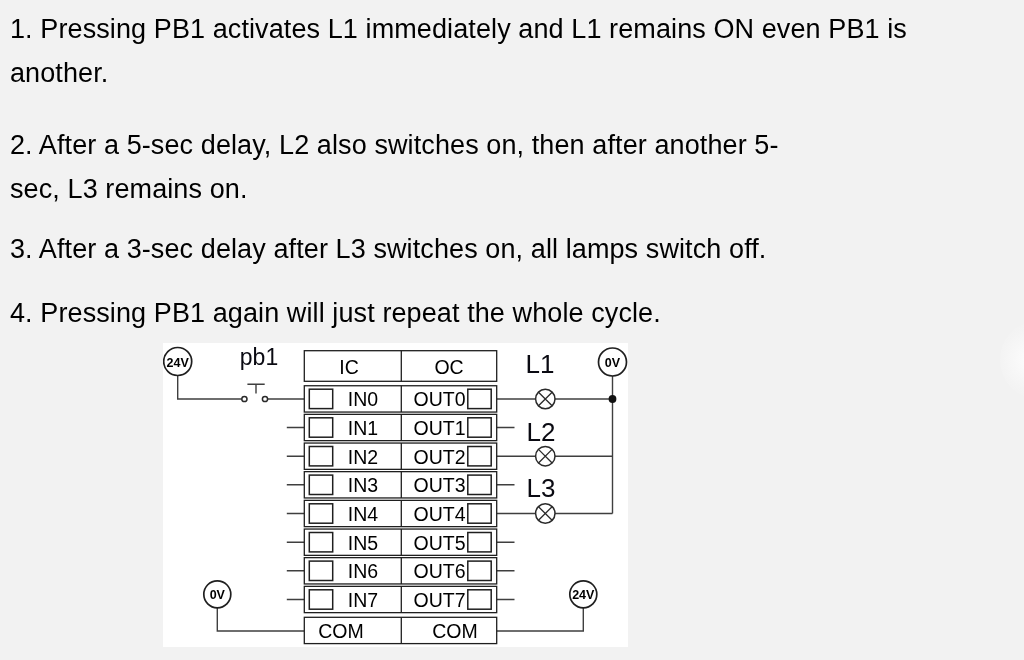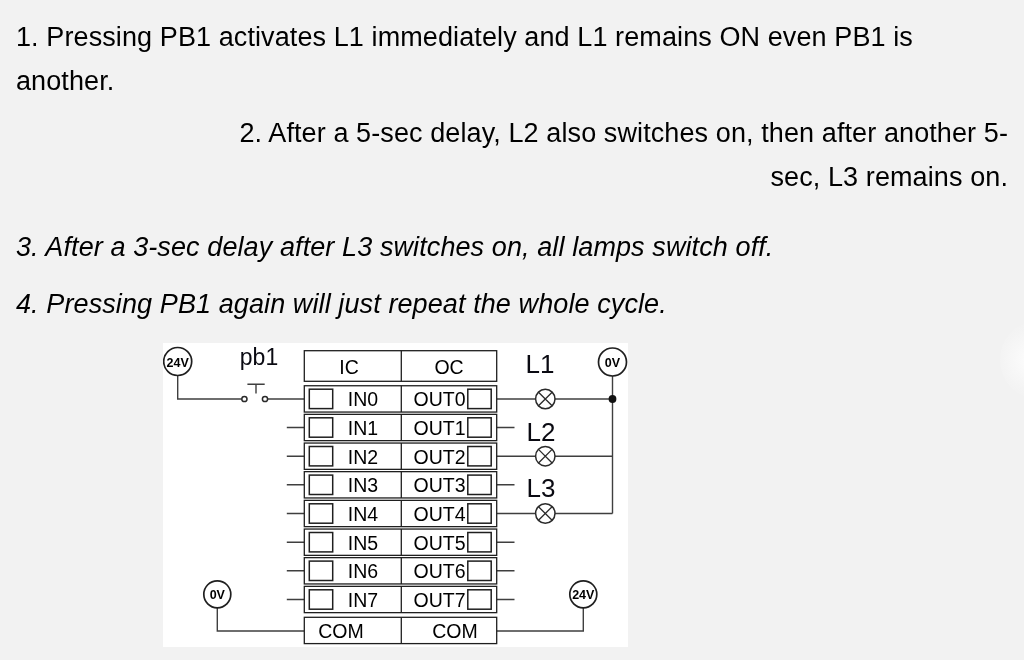--- a/index.html
+++ b/index.html
@@ -1,27 +1,27 @@
 <!DOCTYPE html>
 <html><head>
 <meta charset="utf-8">
 <style>
   html,body{margin:0;padding:0;}
   body{
     width:1024px;height:660px;position:relative;overflow:hidden;
     background:#f2f2f2;
     font-family:"Liberation Sans","DejaVu Sans",sans-serif;
   }
-  .text-block{position:absolute;left:0;top:11px;width:1024px;padding:0 16px;box-sizing:border-box;color:#000;}
+  .text-block{position:absolute;left:0;top:3px;width:1024px;padding:0 10px;box-sizing:border-box;color:#000;}
   .para{margin:0;font-size:27px;line-height:44px;letter-spacing:0.1px;}
   .para .line{white-space:pre;}
   #p1{margin-top:4px;}
-  #p2{margin-top:8px;text-align:right;}
-  #p3{margin-top:26px;font-style:italic;}
-  #p4{margin-top:13px;font-style:italic;}
+  #p2{margin-top:28px;}
+  #p3{margin-top:16px;}
+  #p4{margin-top:20px;}
 
   .diagram-panel{
     position:absolute;left:163px;top:343px;width:465px;height:304px;
     background:#ffffff;
   }
   svg{display:block;}
   .wire{stroke:#3f3f3f;stroke-width:1.4;fill:none;}
   .cell{fill:#ffffff;stroke:#1f1f1f;stroke-width:1.3;}
   .divider{stroke:#1f1f1f;stroke-width:1.3;}
   .sq{fill:#ffffff;stroke:#1f1f1f;stroke-width:1.5;}

